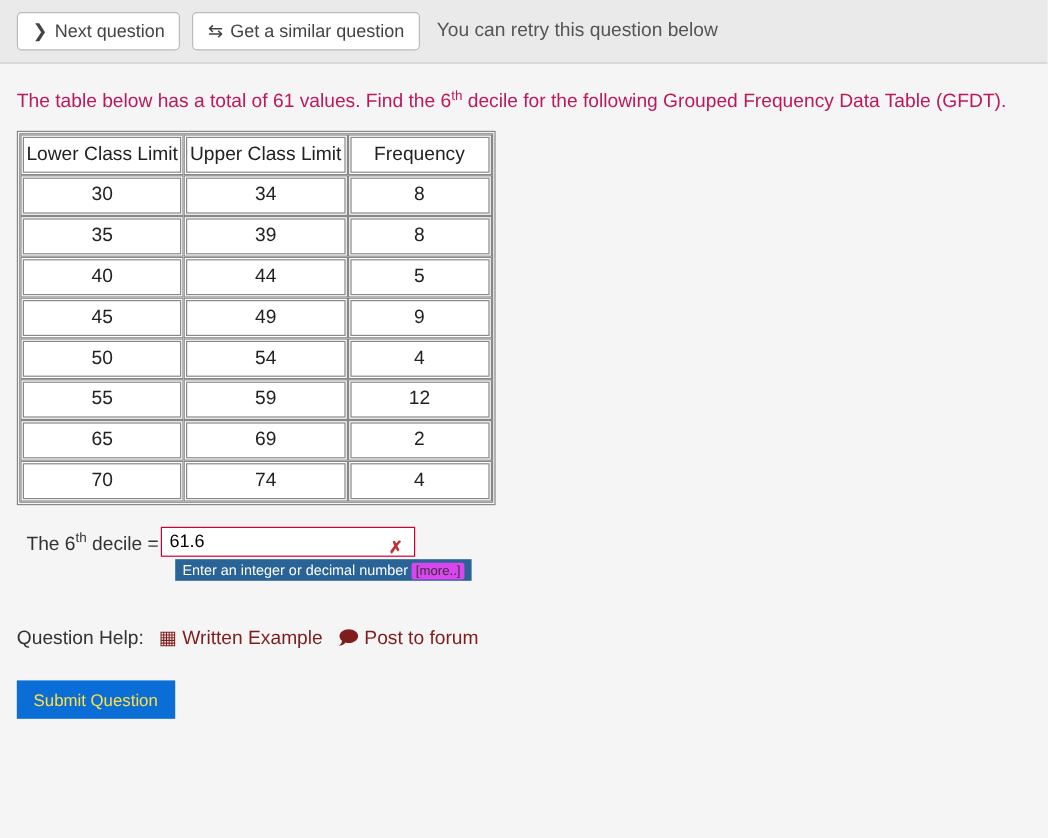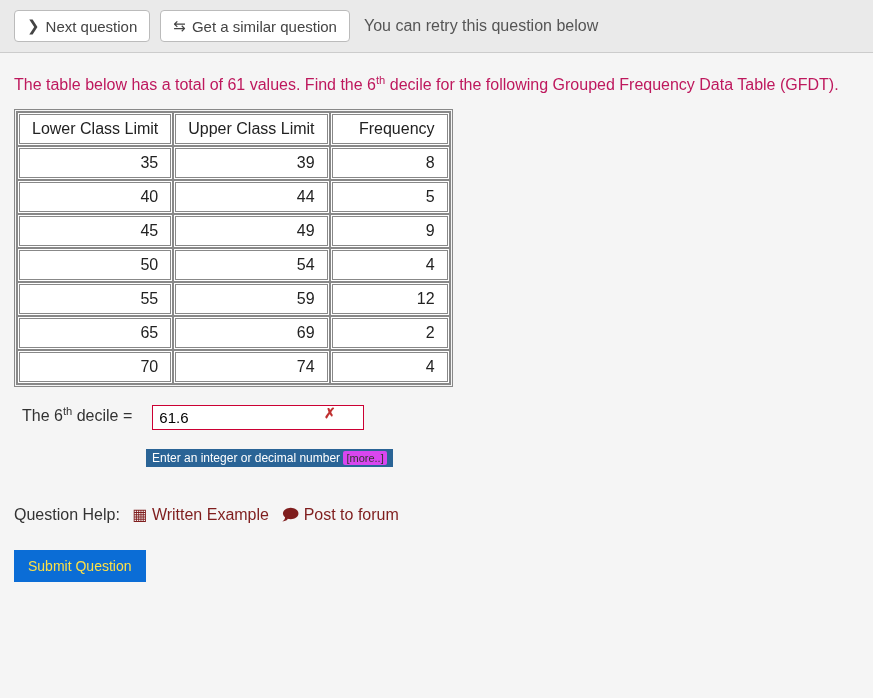--- a/index.html
+++ b/index.html
@@ -35,34 +35,34 @@
     .content { padding: 20px 14px; }
     .question-text { color: #be185d; margin-bottom: 12px; line-height: 1.4; }
     .gfdt-table {
       border-collapse: separate;
       border-spacing: 0;
       border: 3px double #888;
       margin-bottom: 18px;
     }
     .gfdt-table th, .gfdt-table td {
       border: 3px double #888;
-      padding: 5px 12px;
-      text-align: right;
+      padding: 5px 2px;
+      text-align: center;
       font-weight: normal;
       color: #222;
       background: #fff;
       min-width: 120px;
     }
     .gfdt-table th { vertical-align: middle; }
     .answer-row {
       display: flex;
-      align-items: flex-start;
-      gap: 20px;
+      align-items: flex-end;
+      gap: 2px;
       margin-left: 8px;
-      margin-bottom: 18px;
+      margin-bottom: 2px;
       position: relative;
     }
     .answer-input {
       border: 1px solid #c03;
       padding: 3px 6px;
       font-size: 15px;
       width: 212px;
     }
     .x-mark {
       color: #c03030;
@@ -135,20 +135,25 @@
   <table class="gfdt-table">
     <thead>
       <tr>
         <th>Lower Class Limit</th>
         <th>Upper Class Limit</th>
         <th>Frequency</th>
       </tr>
     </thead>
     <tbody>
       <tr>
+          <td>30</td>
+          <td>34</td>
+          <td>8</td>
+        </tr>
+      <tr>
           <td>35</td>
           <td>39</td>
           <td>8</td>
         </tr>
       <tr>
           <td>40</td>
           <td>44</td>
           <td>5</td>
         </tr>
       <tr>

